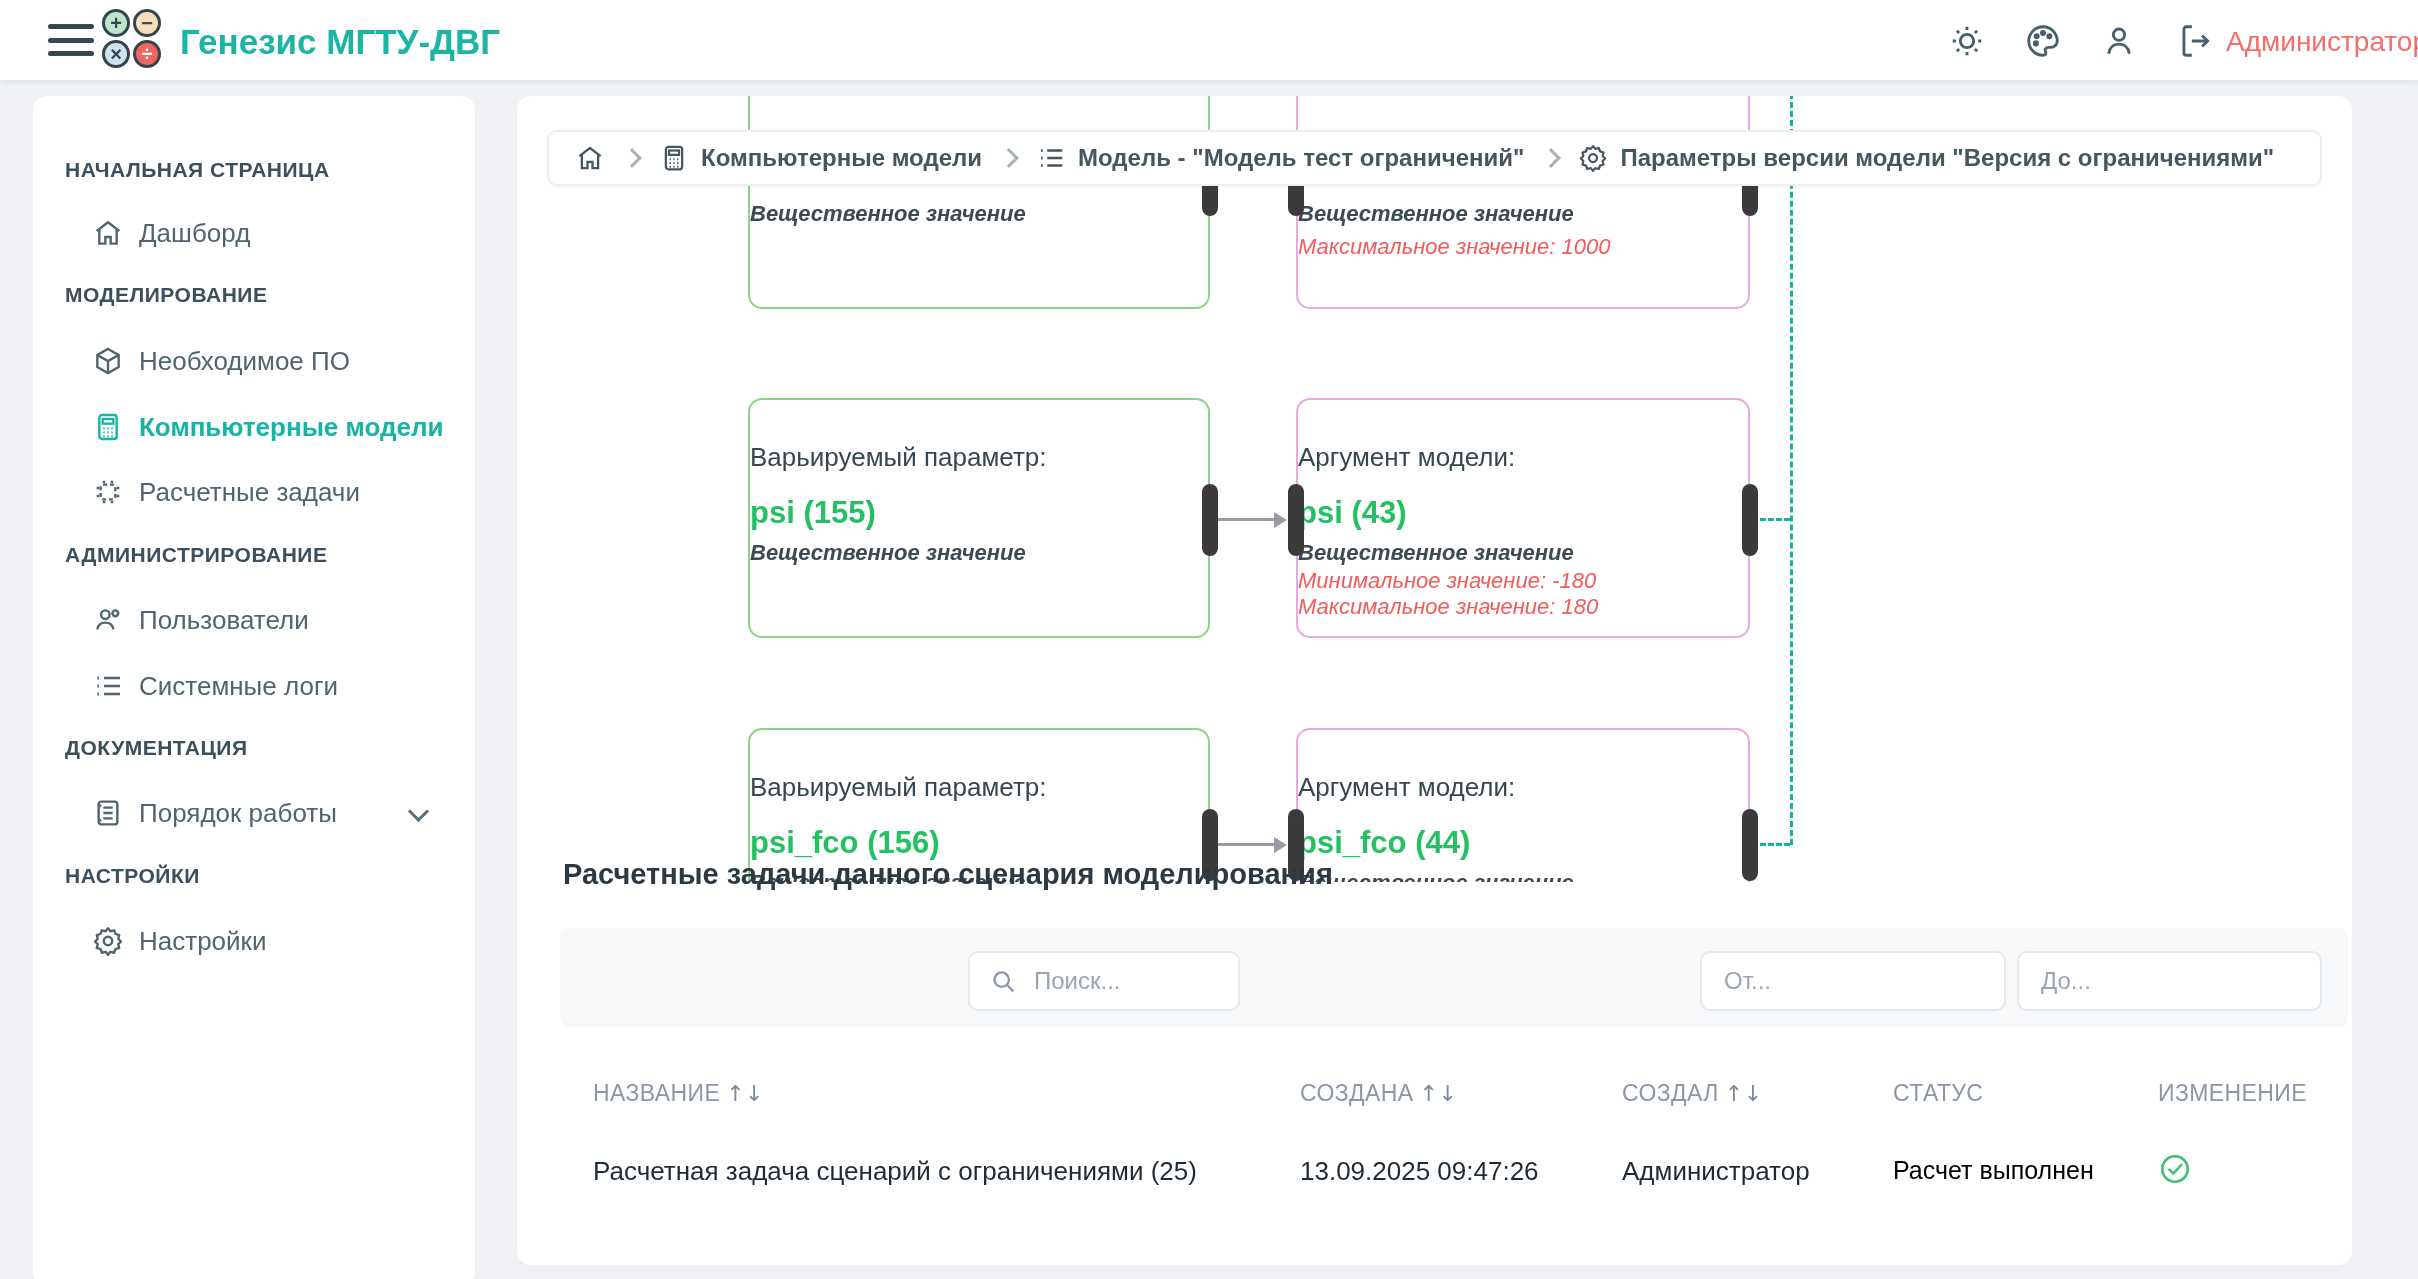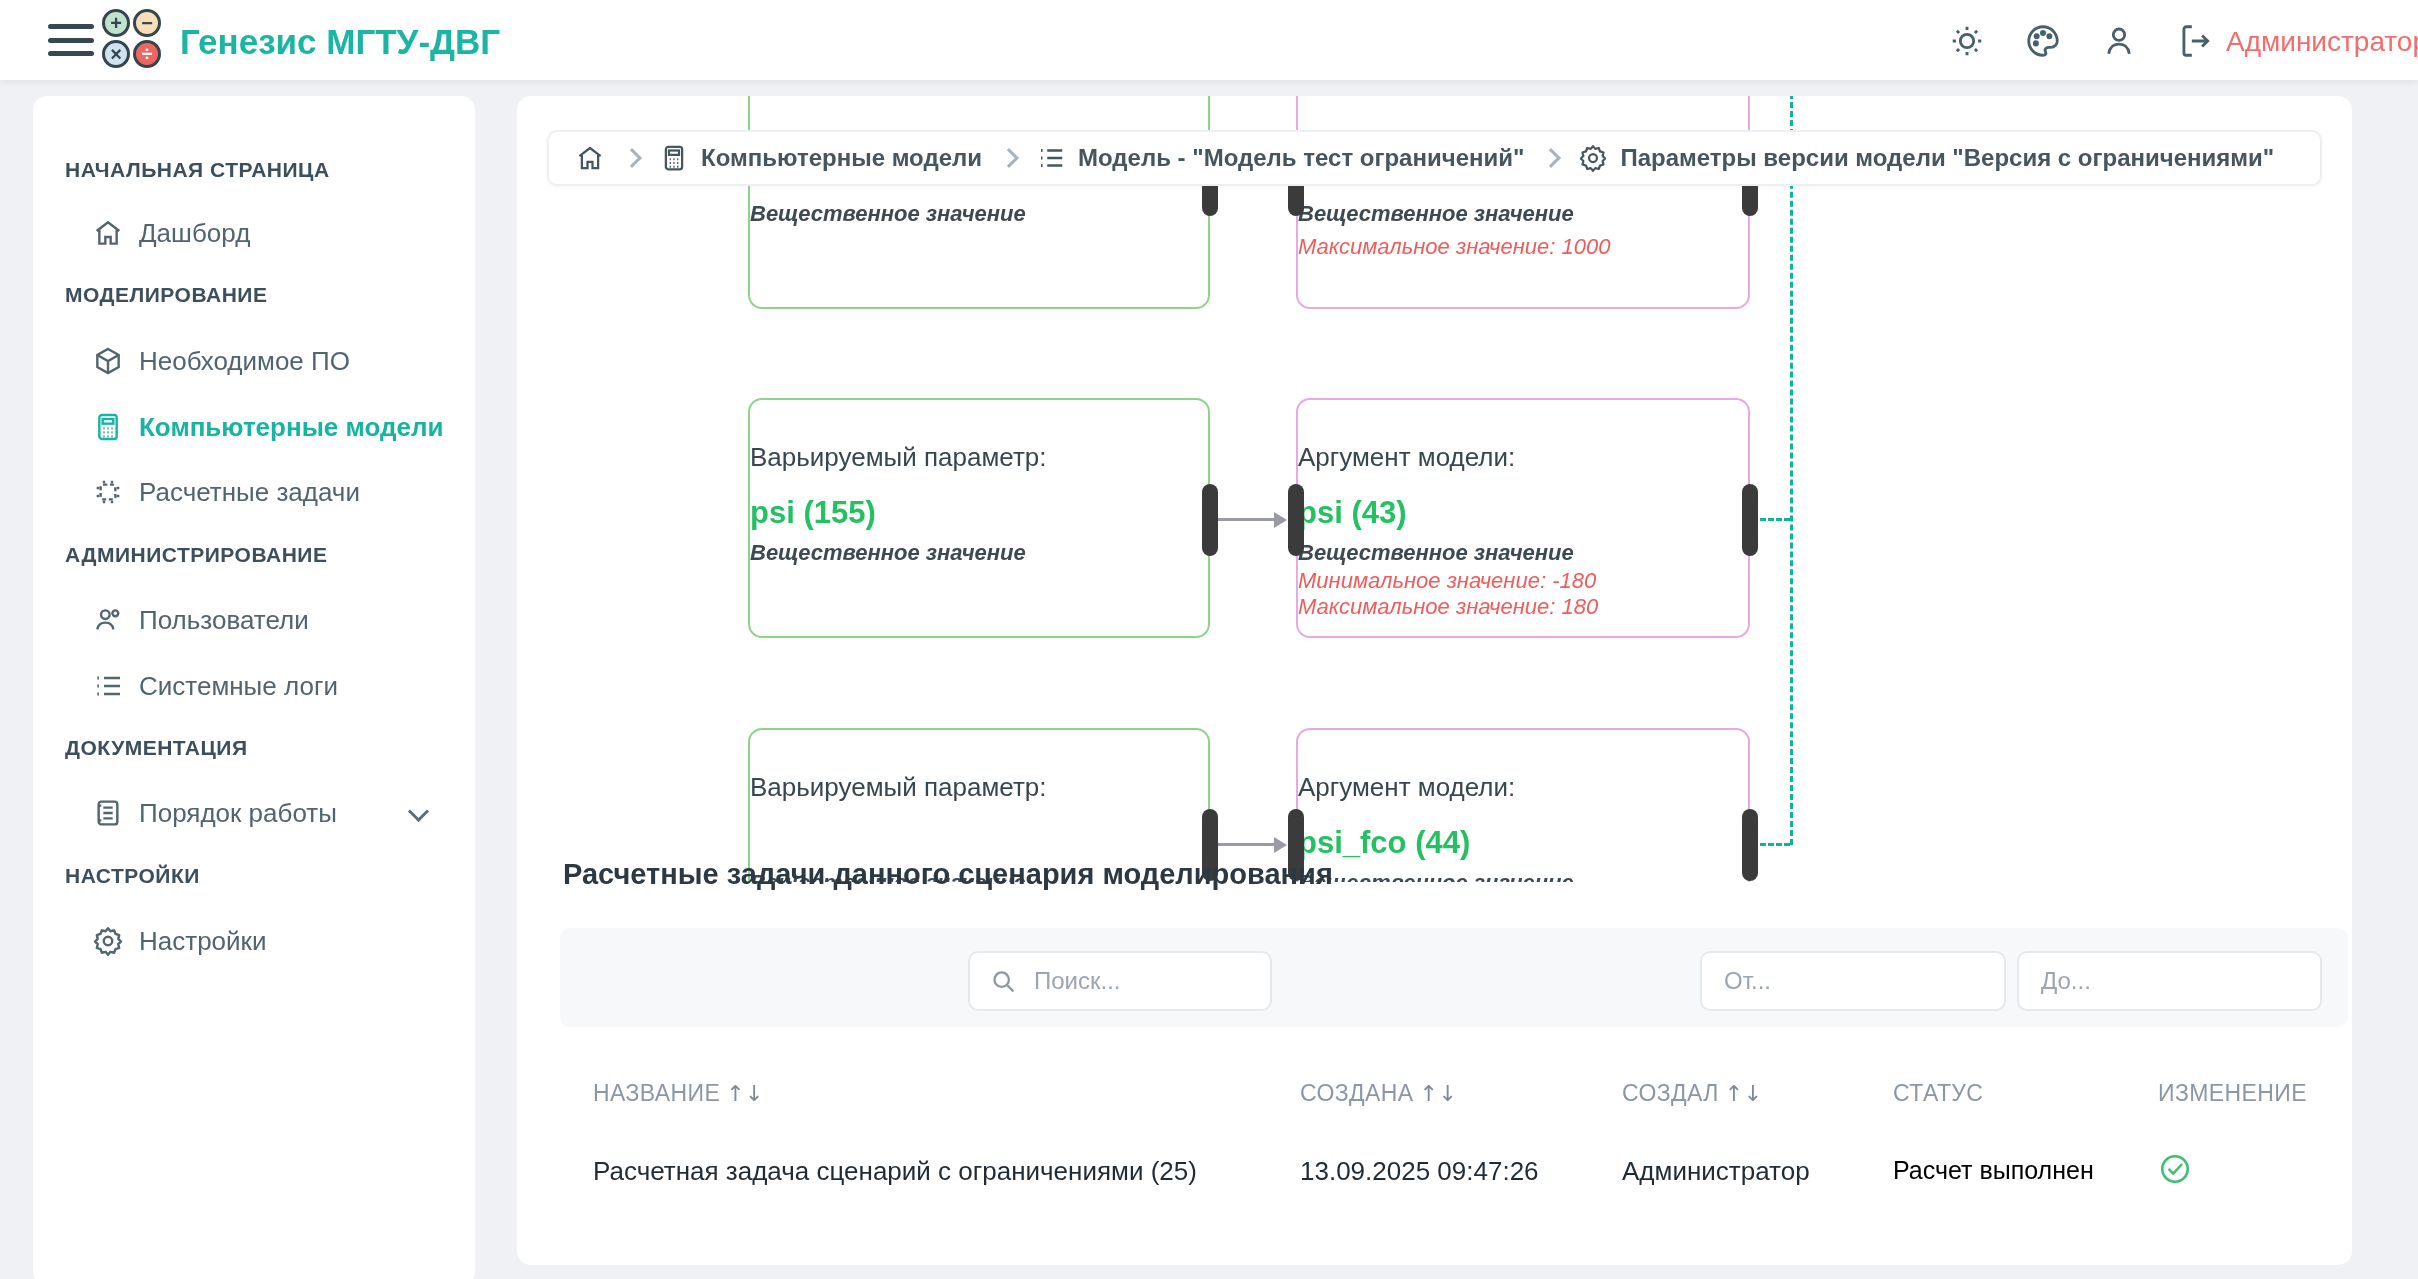--- a/index.html
+++ b/index.html
@@ -138,20 +138,21 @@
     </div>
     <div class="handle" style="left:685px;top:388px;"></div>
     <div class="handle" style="left:771px;top:388px;"></div>
     <div class="edge-line" style="left:701px;top:422px;width:58px;"></div>
     <div class="edge-head" style="left:757px;top:416px;"></div>
     <div class="handle" style="left:1225px;top:388px;"></div>
     <div class="teal-h" style="left:1243px;top:422px;width:30px;"></div>
 
     <div class="node green" style="left:231px;top:632px;width:462px;height:240px;">
       <div class="node-title" style="top:42px;">Варьируемый параметр:</div>
+      <div class="node-name" style="top:95px;">psi_fco (156)</div>
       <div class="node-sub" style="top:140px;">Вещественное значение</div>
     </div>
     <div class="node pink" style="left:779px;top:632px;width:454px;height:240px;">
       <div class="node-title" style="top:42px;">Аргумент модели:</div>
       <div class="node-name" style="top:95px;">psi_fco (44)</div>
       <div class="node-sub" style="top:140px;">Вещественное значение</div>
     </div>
     <div class="handle" style="left:685px;top:713px;"></div>
     <div class="handle" style="left:771px;top:713px;"></div>
     <div class="edge-line" style="left:701px;top:747px;width:58px;"></div>
@@ -330,21 +331,21 @@
             <path d="M12 2.5l1.8 2.2 2.8-.7 1 2.7 2.8.9-.7 2.8 2 2-2 2 .7 2.8-2.8.9-1 2.7-2.8-.7-1.8 2.2-1.8-2.2-2.8.7-1-2.7-2.8-.9.7-2.8-2-2 2-2-.7-2.8 2.8-.9 1-2.7 2.8.7z" stroke-linejoin="round"></path>
           </svg>
       </span>
       <span>Настройки</span>
     </div>
   </div>
 
   <div class="tasks-title">Расчетные задачи данного сценария моделирования</div>
 
   <div class="filter-panel"></div>
-  <input class="tfield" style="left: 968px; width: 304px; padding-left: 64px;" placeholder="Поиск...">
+  <input class="tfield" style="left: 968px; width: 272px; padding-left: 64px;" placeholder="Поиск...">
   <span class="search-ico">
     <svg viewBox="0 0 24 24" fill="none" stroke="currentColor" stroke-width="2">
         <circle cx="10" cy="10" r="6.2"></circle>
         <path d="M14.8 14.8 20 20"></path>
       </svg>
   </span>
   <input class="tfield" style="left: 2017px; width: 305px; padding-left: 22px;" placeholder="До...">
   <input class="tfield" style="left: 1700px; width: 306px; padding-left: 22px;" placeholder="От...">
 
   <div class="th" style="left:593px;"><span>НАЗВАНИЕ</span><span class="sort">↑↓</span></div>

